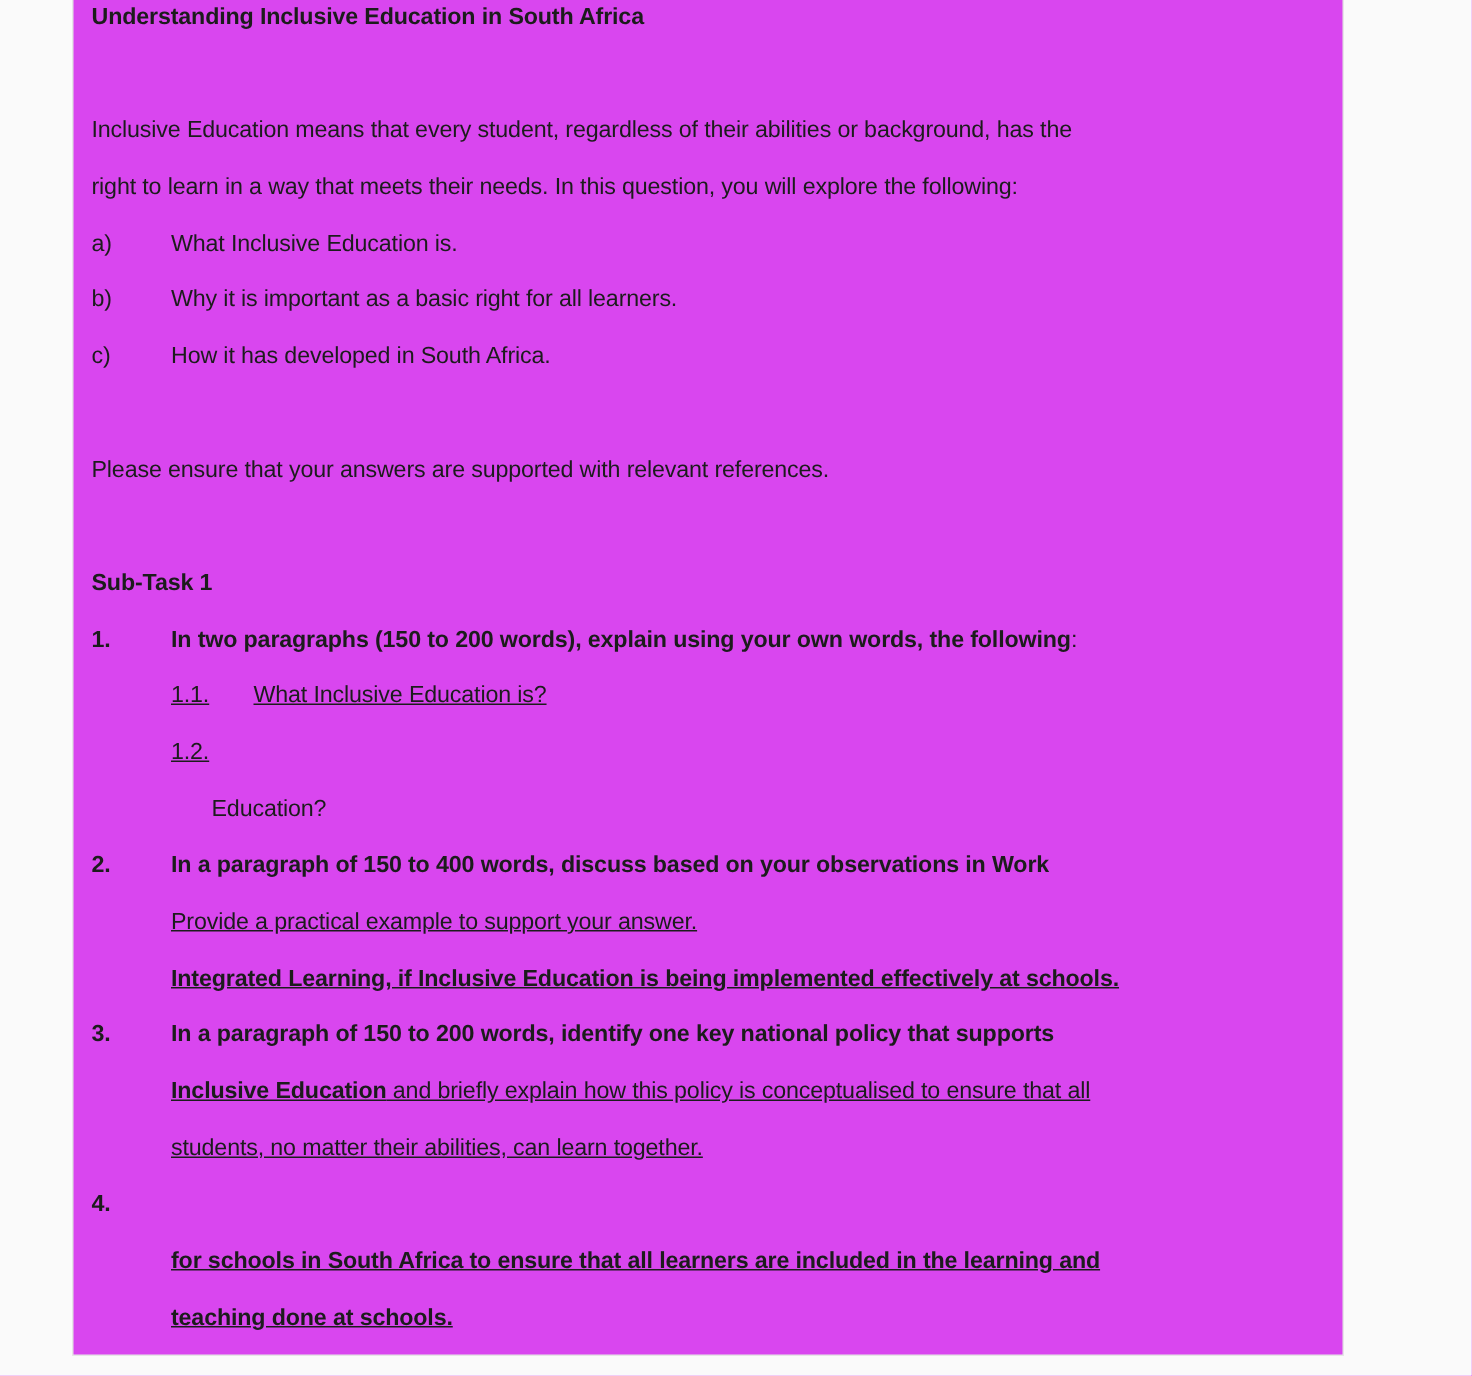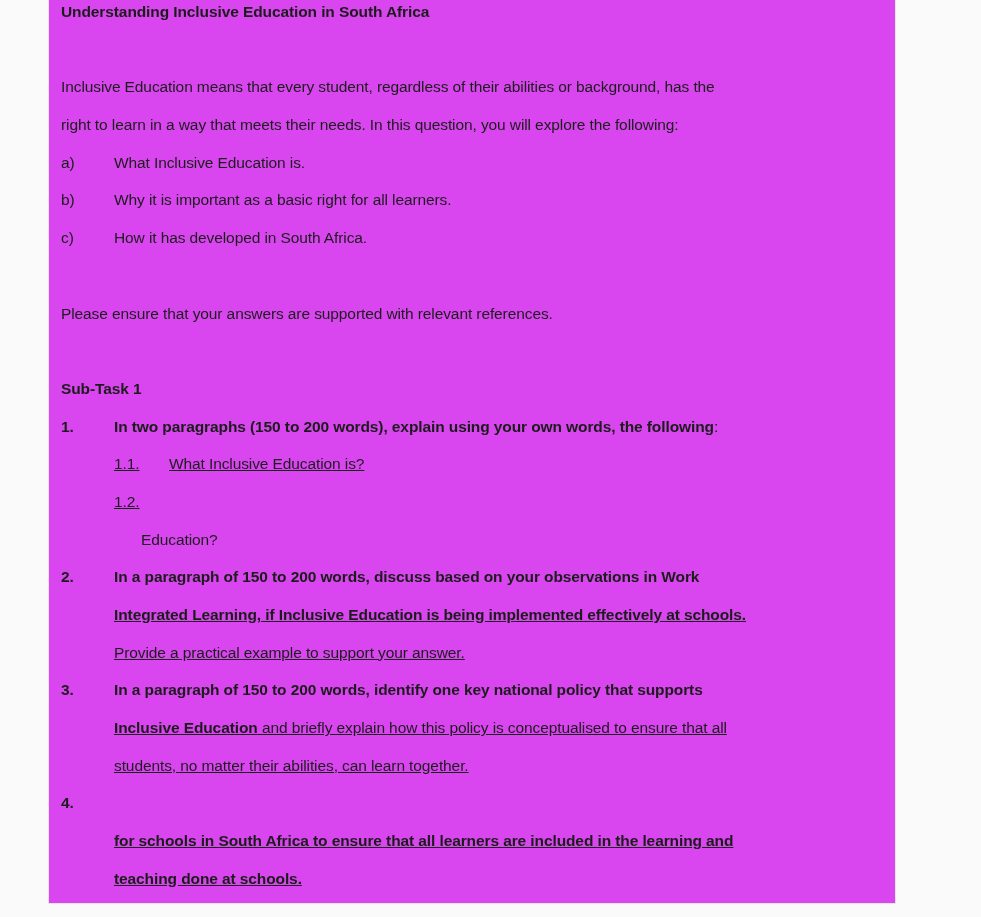--- a/index.html
+++ b/index.html
@@ -82,24 +82,24 @@
       <span>What Inclusive Education is?</span>
     </div>
 
     <div class="line flexline indent1">
       <span class="subnum">1.2.</span>
     </div>
     <div class="line indent2">Education?</div>
 
     <div class="line flexline">
       <span class="num b">2.</span>
-      <span class="b">In a paragraph of 150 to 200 words, discuss based on your observations in Work</span>
+      <span class="b">In a paragraph of 150 to 400 words, discuss based on your observations in Work</span>
     </div>
+    <div class="line indent1">Provide a practical example to support your answer.</div>
     <div class="line indent1 b">Integrated Learning, if Inclusive Education is being implemented effectively at schools.</div>
-    <div class="line indent1">Provide a practical example to support your answer.</div>
 
     <div class="line flexline">
       <span class="num b">3.</span>
       <span class="b">In a paragraph of 150 to 200 words, identify one key national policy that supports</span>
     </div>
     <div class="line indent1"><span class="b">Inclusive Education</span><span> and briefly explain how this policy is conceptualised to ensure that all</span></div>
     <div class="line indent1">students, no matter their abilities, can learn together.</div>
 
     <div class="line flexline">
       <span class="num b">4.</span>

